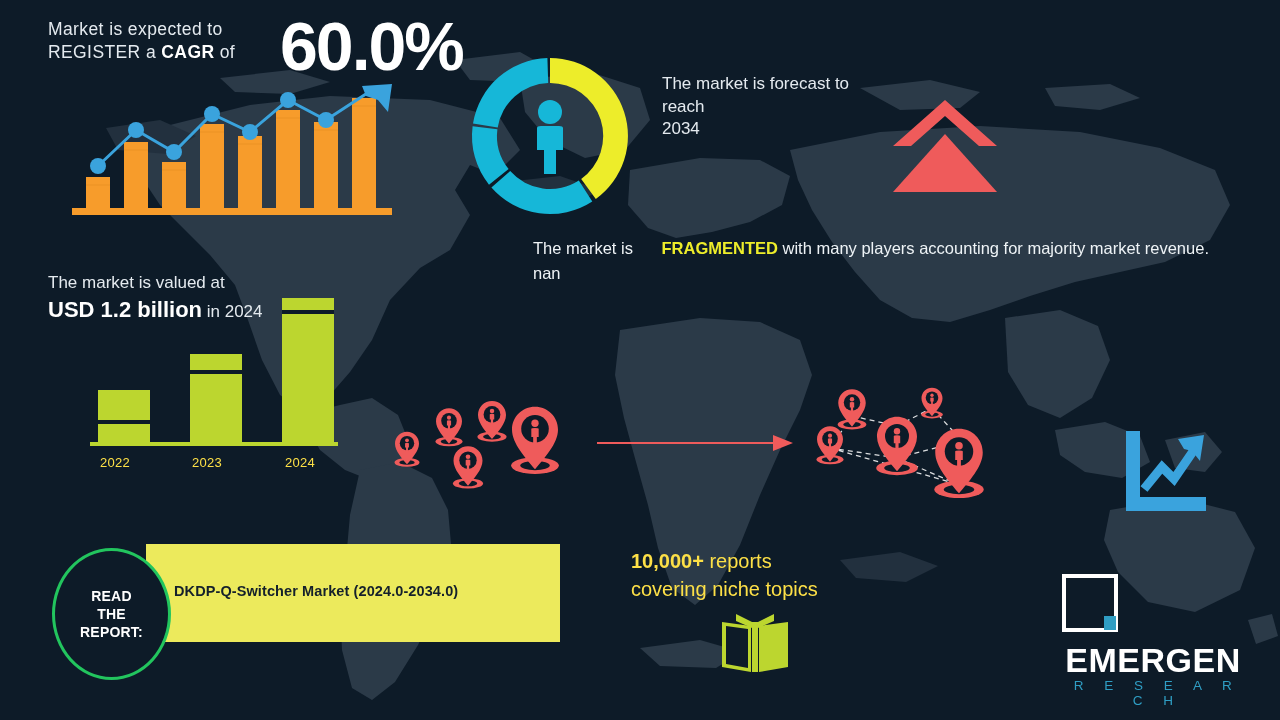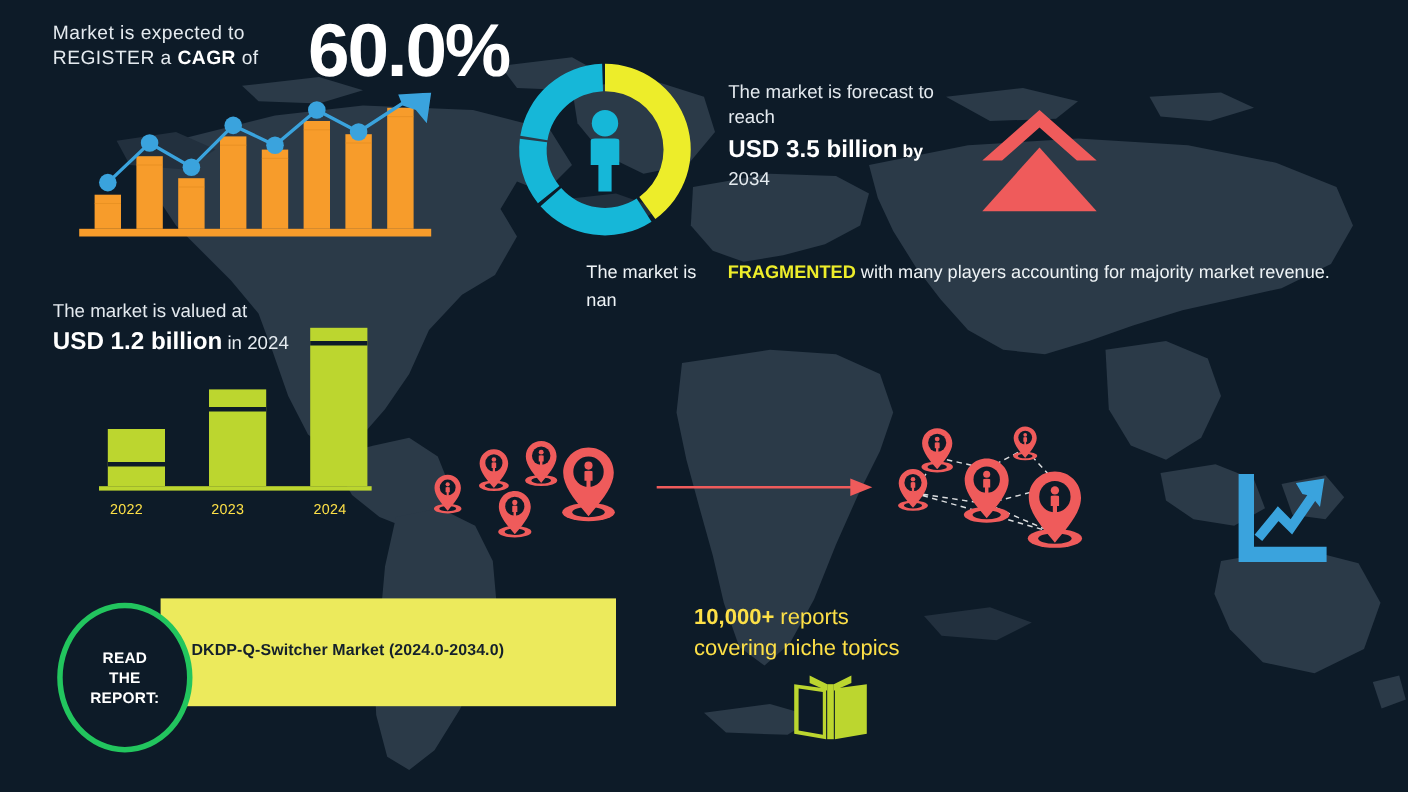--- a/index.html
+++ b/index.html
@@ -52,21 +52,21 @@
   #pins-left{left:380px;top:386px;}
   #pins-right{left:802px;top:386px;}
   #flow-arrow{left:595px;top:432px;}
   #blue-icon{left:1118px;top:425px;}
 
   
   #banner{left:146px;top:544px;width:414px;height:98px;background:#ecea5c;}
   #banner-text{position:absolute;left:28px;top:39px;font-size:14.5px;font-weight:700;color:#14202b;letter-spacing:.1px;}
   #read-circle{
     position:absolute;left:52px;top:548px;width:113px;height:126px;border-radius:50%;
-    background:#0d1b28;border:5px solid #22c55e;
+    background:#0d1b28;border:3px solid #22c55e;
     display:flex;align-items:center;justify-content:center;
   }
   #read-circle span{font-size:14px;font-weight:700;line-height:18px;text-align:center;color:#ffffff;letter-spacing:.2px;}
 
   
   #book{left:718px;top:612px;}
 
   
   #logo{left:1060px;top:572px;width:186px;}
   #logo-sq{position:relative;width:60px;height:62px;margin:0 auto 4px auto;}
@@ -180,23 +180,20 @@
         <circle cx="0" cy="-22" r="12"></circle>
         <path d="M-13,-6 Q-13,-8 -9,-8 L9,-8 Q13,-8 13,-6 L13,16 L6,16 L6,40 L-6,40 L-6,16 L-13,16 Z"></path>
       </g>
     </g>
   </svg>
 
   <div class="layer" id="forecast-block">
     <div id="forecast-pre">
       <span>The market is forecast to</span><br>
       <span>reach</span>
-    </div>
-    <div id="forecast-val">
-      <span class="big">USD 3.5 billion</span><span class="by"> by</span>
     </div>
     <div id="forecast-year">2034</div>
   </div>
 
   <svg class="layer" id="chevrons" width="110" height="100" viewBox="0 0 110 100">
     <path d="M55,4 L107,50 L89,50 L55,20 L21,50 L3,50 Z" fill="#ef5b5b"></path>
     <path d="M55,38 L107,96 L3,96 Z" fill="#ef5b5b"></path>
   </svg>
 
   <div class="layer" id="frag-block">
@@ -291,14 +288,23 @@
 
   <svg class="layer" id="book" width="74" height="62" viewBox="0 0 74 62">
     <path d="M4,10 L33,14 L33,60 L4,55 Z" fill="#bcd62f"></path>
     <path d="M41,14 L70,10 L70,55 L41,60 Z" fill="#bcd62f"></path>
     <path d="M8,14 L30,17 L30,56 L8,52 Z" fill="#0d1b28"></path>
     <path d="M18,2 L34,10 L34,16 L18,9 Z" fill="#bcd62f"></path>
     <path d="M56,2 L40,10 L40,16 L56,9 Z" fill="#bcd62f"></path>
     <rect x="34" y="10" width="6" height="50" fill="#bcd62f"></rect>
   </svg>
 
+  <div class="layer" id="logo">
+    <svg id="logo-sq" viewBox="0 0 60 62">
+      <path d="M2,2 L58,2 L58,14 L54,14 L54,6 L6,6 L6,56 L44,56 L44,60 L2,60 Z" fill="#ffffff"></path>
+      <path d="M44,56 L44,60 L58,60 L58,14 L54,14 L54,56 Z" fill="#ffffff"></path>
+      <path d="M44,44 L56,44 L56,58 L44,58 Z" fill="#2f9ec4"></path>
+    </svg>
+    <div id="logo-name">EMERGEN</div>
+    <div id="logo-sub">R E S E A R C H</div>
+  </div>
 
 </div>
 
 </body></html>

